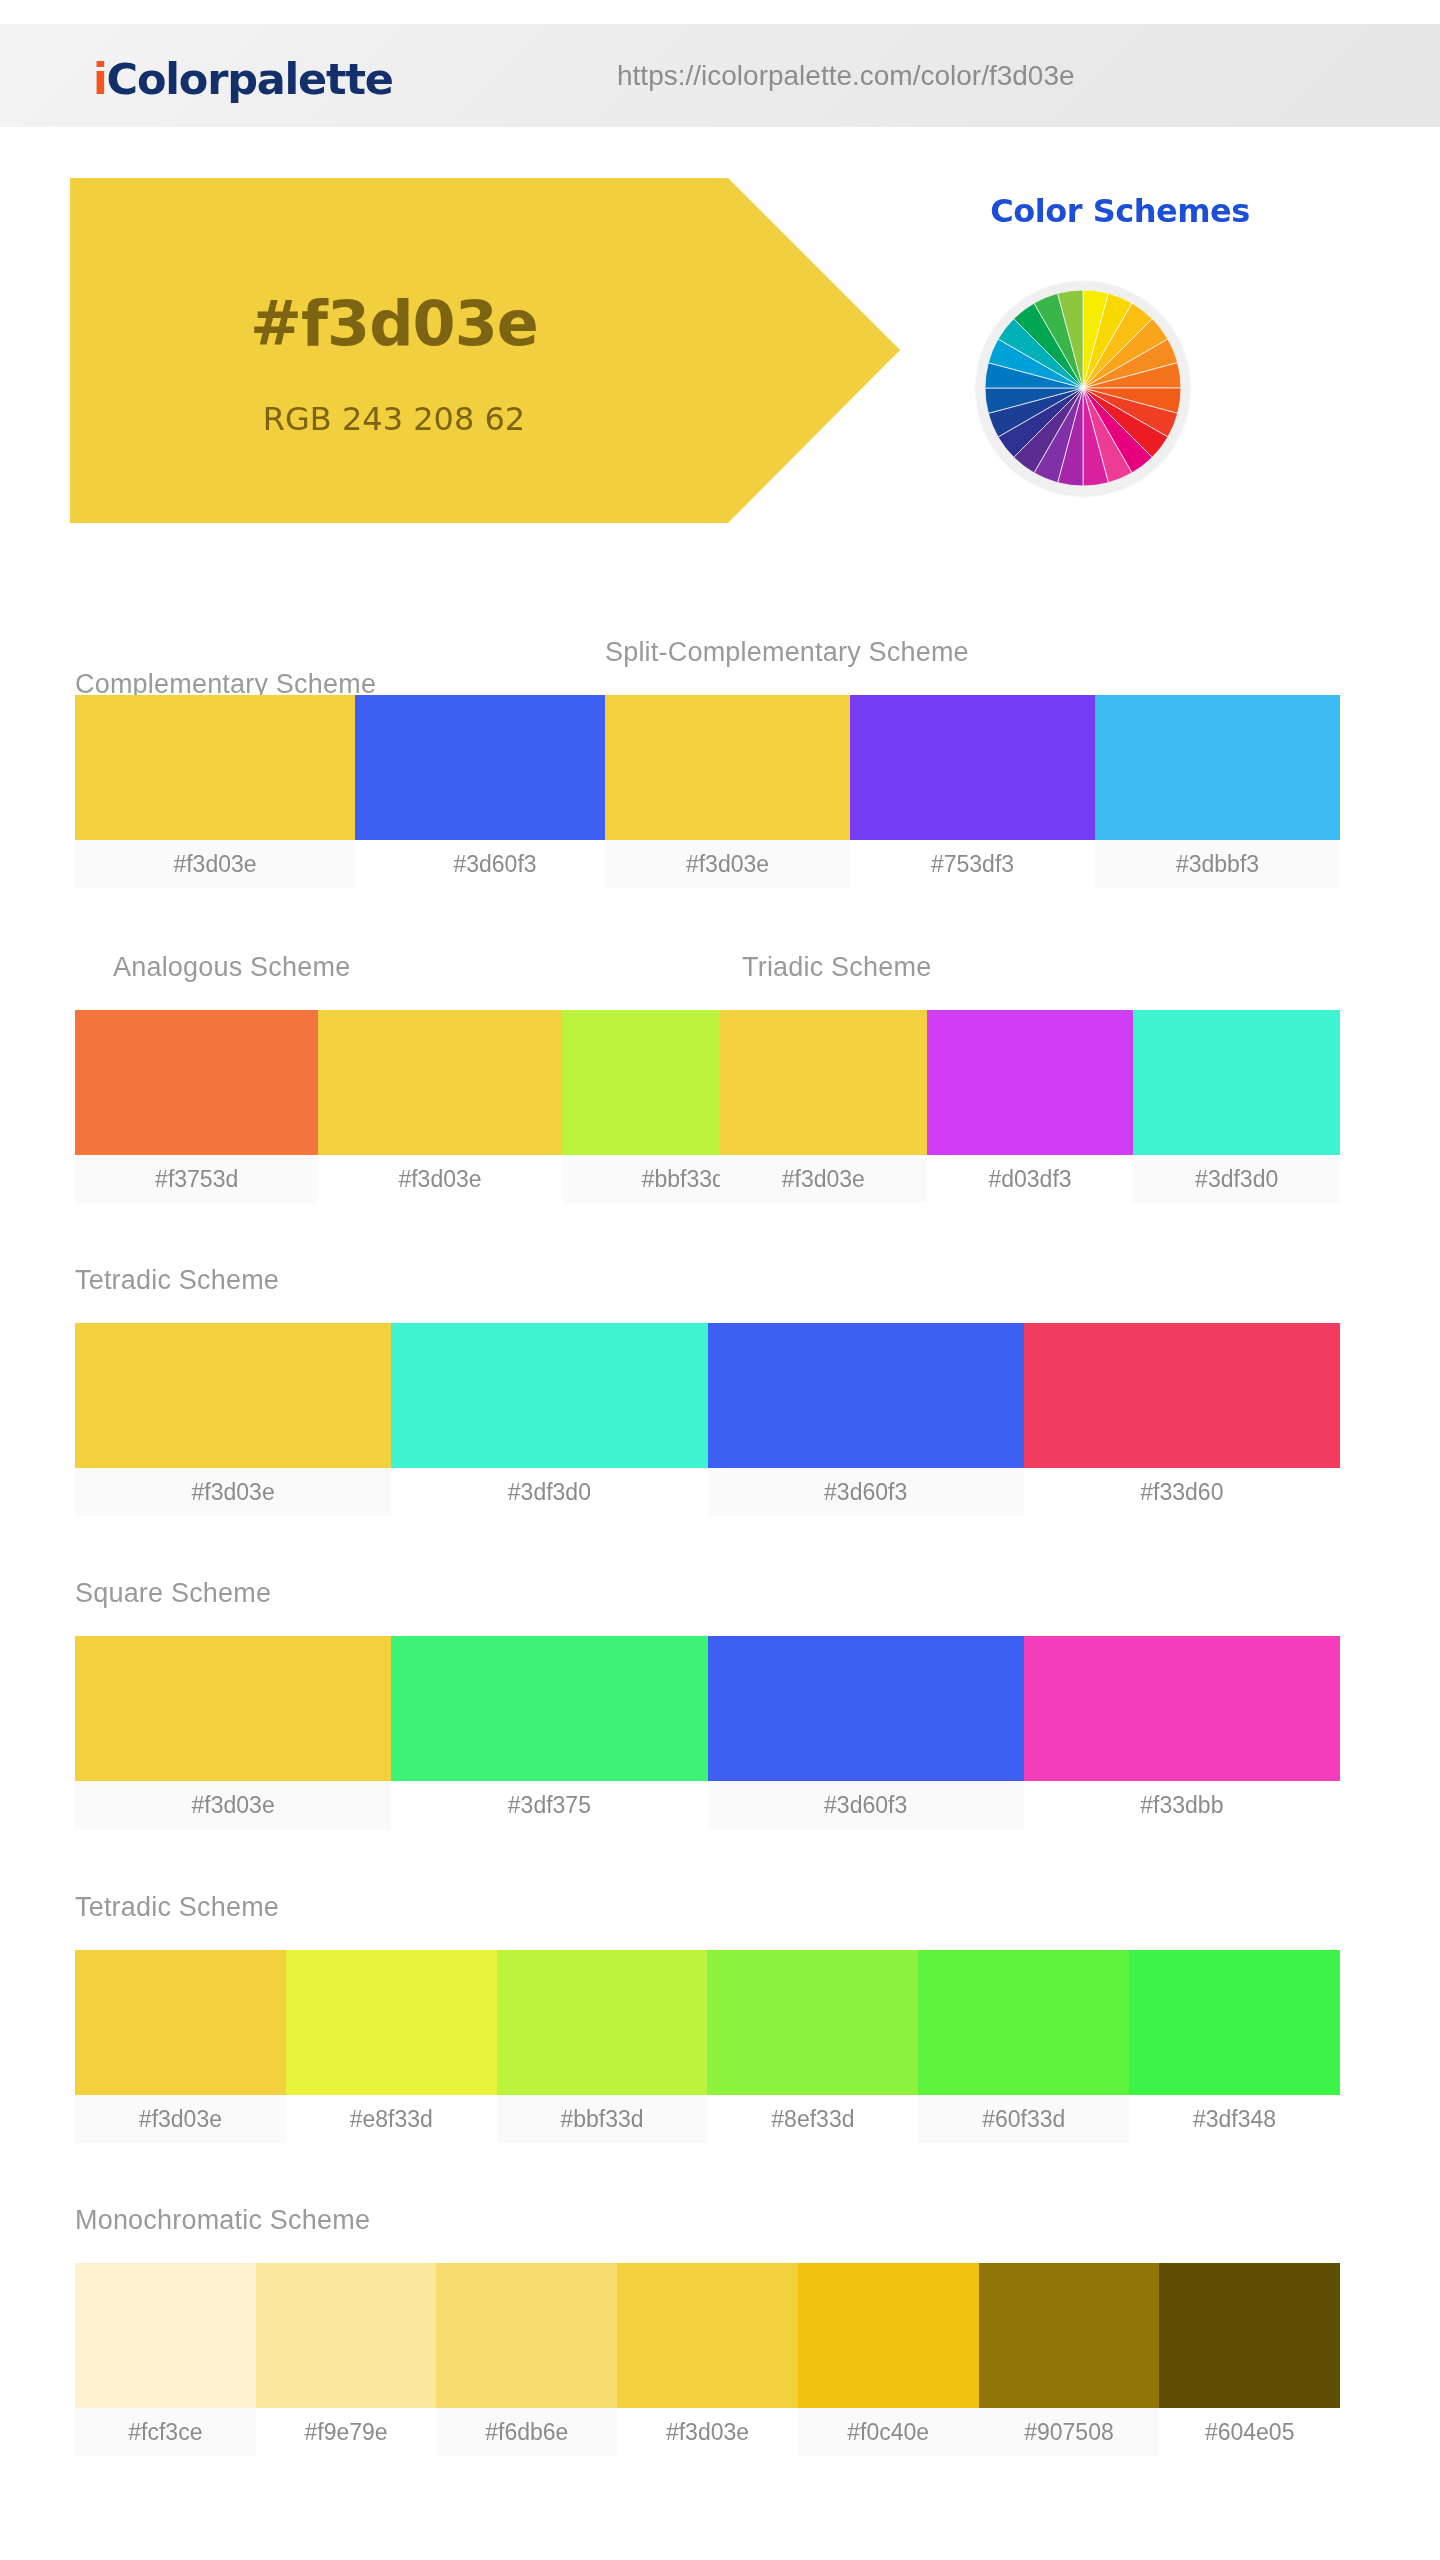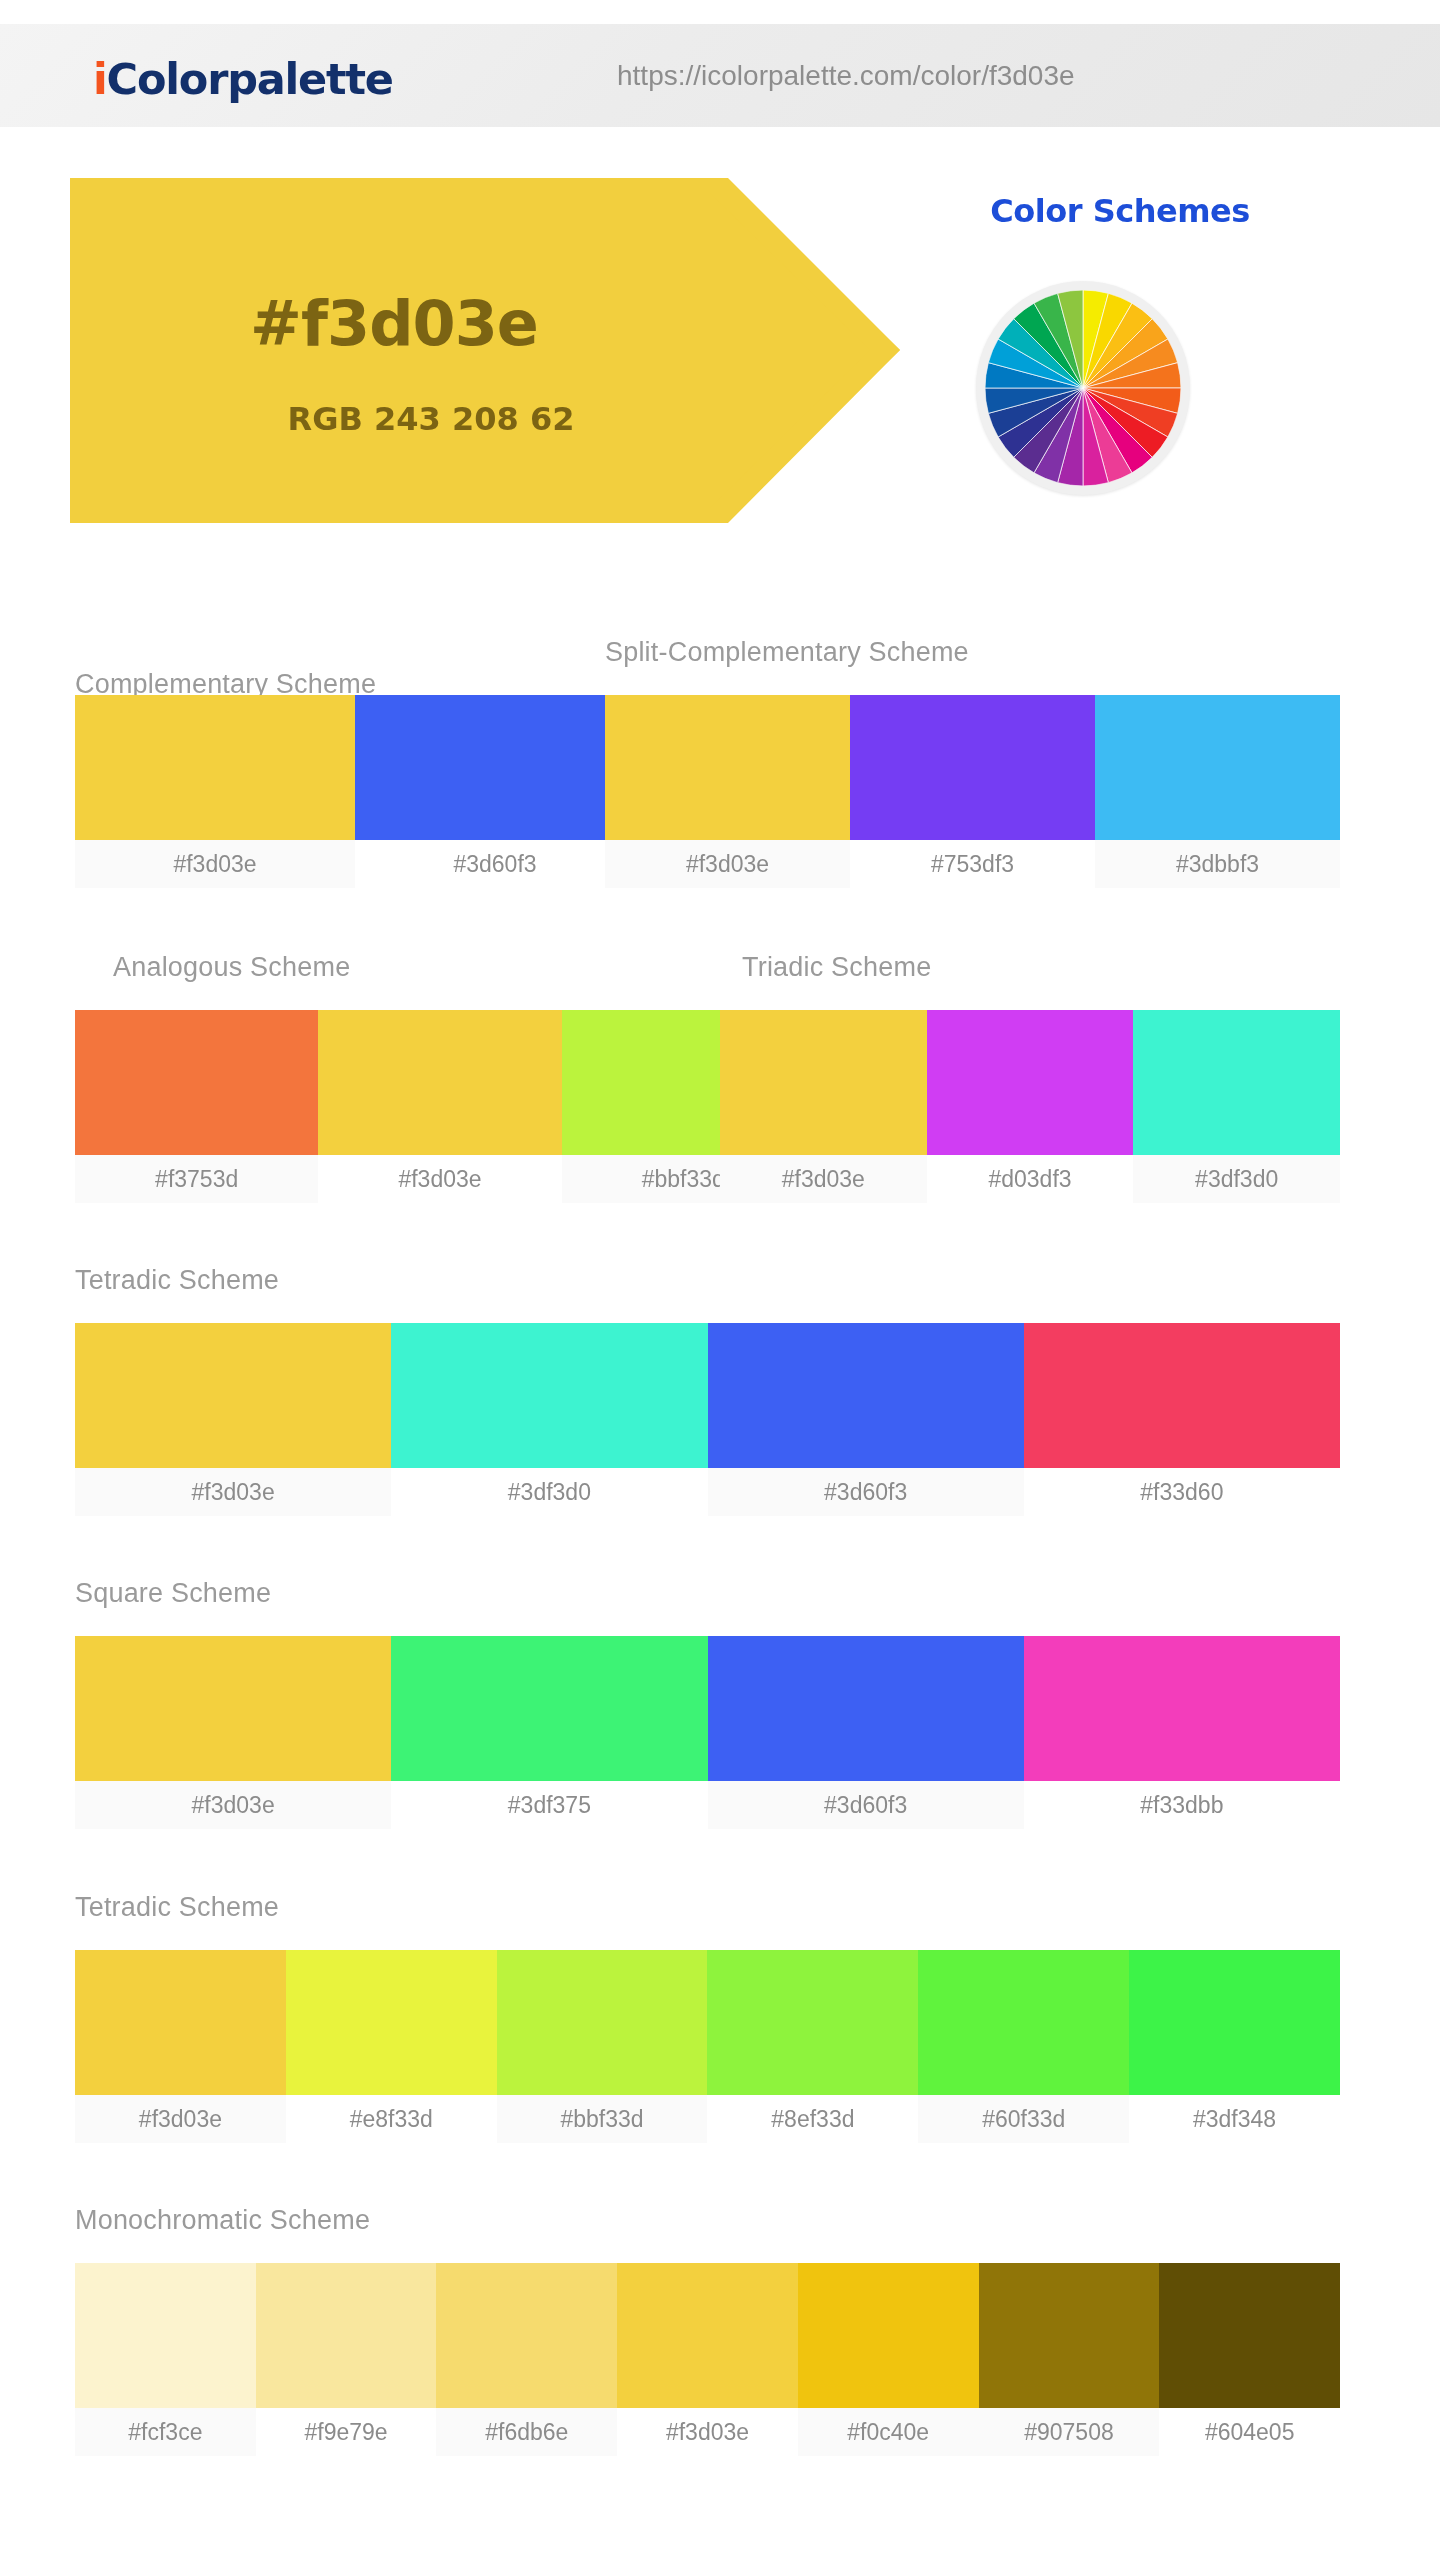--- a/index.html
+++ b/index.html
@@ -48,22 +48,22 @@
   }
   .hero-hex{
     position:absolute;left:70px;top:109px;width:648px;
     text-align:center;
     font-size:62px;font-weight:bold;color:#7c6413;
     font-family:"DejaVu Sans", sans-serif;letter-spacing:-1px;
   }
   .hero-rgb{
     position:absolute;left:70px;top:222px;width:648px;
     text-align:center;
-    font-size:32px;font-weight:bold;color:#7c6413;
-    font-family:"DejaVu Sans", sans-serif;letter-spacing:0px;margin-left:37px;
+    font-size:32px;font-weight:normal;color:#7c6413;
+    font-family:"DejaVu Sans", sans-serif;letter-spacing:0px;
   }
   .schemes-title{
     position:absolute;left:860px;top:14px;width:520px;
     text-align:center;
     font-size:32px;font-weight:bold;color:#1d4ed8;
     font-family:"DejaVu Sans", sans-serif;letter-spacing:-0.5px;
   }
   .wheel-wrap{
     position:absolute;left:976px;top:103px;width:214px;height:214px;
   }

